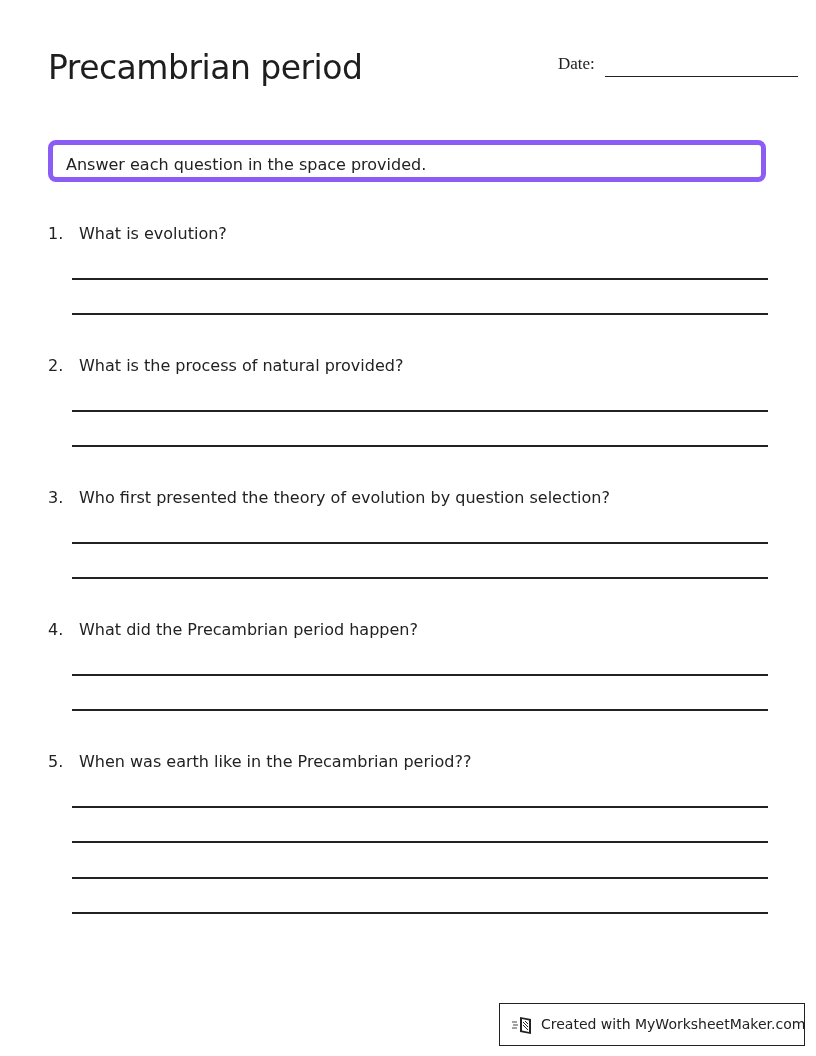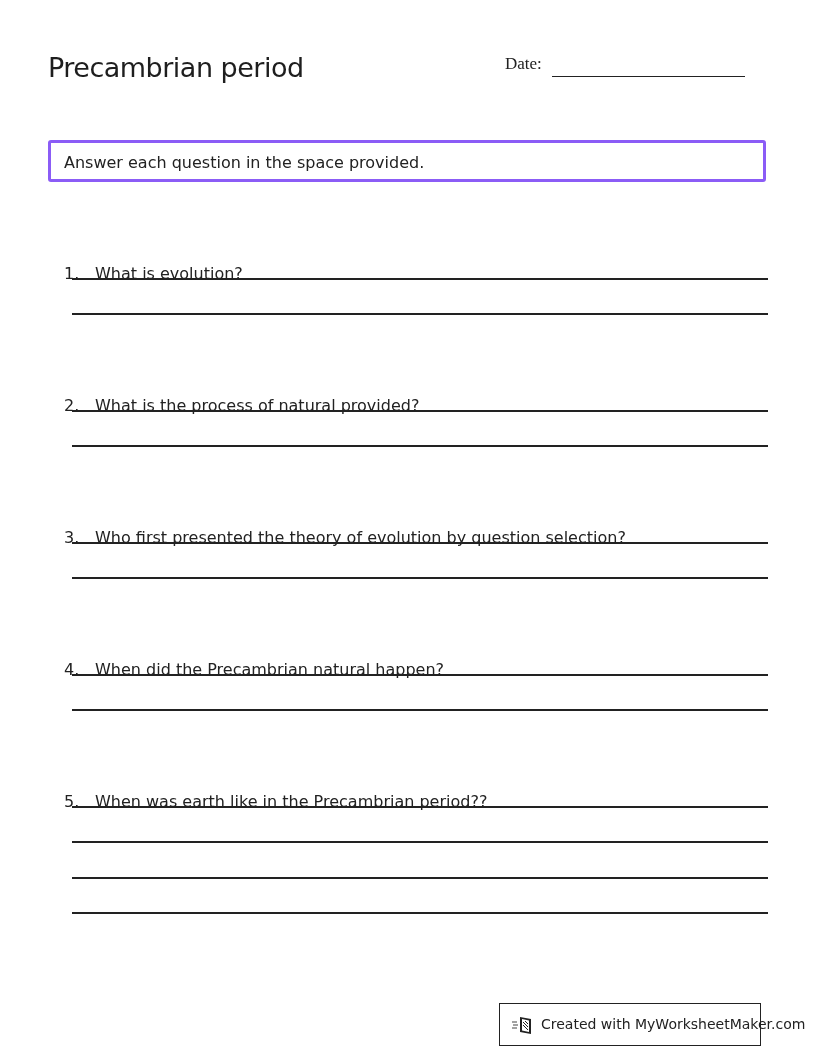--- a/index.html
+++ b/index.html
@@ -1,31 +1,31 @@
 <!DOCTYPE html>
 <html><head>
 <meta charset="utf-8">
 <style>
   html, body { margin: 0; padding: 0; background: #ffffff; }
   body { width: 816px; height: 1056px; position: relative; overflow: hidden;
          font-family: "DejaVu Sans", sans-serif; color: #222; }
-  .title { position: absolute; left: 48px; top: 48px; font-size: 27px; font-weight: normal;
+  .title { position: absolute; left: 48px; top: 48px; font-size: 33px; font-weight: normal;
            letter-spacing: -0.5px; color: #1e1e1e; margin: 0; line-height: 40px; }
-  .date-wrap { position: absolute; left: 505px; top: 54px; width: 240px; height: 26px; }
+  .date-wrap { position: absolute; left: 558px; top: 54px; width: 240px; height: 26px; }
   .date-label { position: absolute; left: 0; top: 0; font-family: "Liberation Serif", serif;
                 font-size: 17px; color: #222; }
   .date-line { position: absolute; left: 47px; right: 0; top: 22px; border-bottom: 1px solid #222; height: 0; }
   .instructions { position: absolute; left: 48px; top: 140px; width: 718px; height: 42px;
-                  border: 3px solid #8b5cf6; border-radius: 3px; box-sizing: border-box; }
+                  border: 5px solid #8b5cf6; border-radius: 8px; box-sizing: border-box; }
   .instructions span { position: absolute; left: 13px; top: 10px; font-size: 16px; color: #222; }
   .question { position: absolute; left: 48px; width: 720px; }
-  .q-text { position: absolute; left: 16px; top: 0; font-size: 16px; color: #222; white-space: nowrap; margin-top: 40px; }
+  .q-text { position: absolute; left: 0; top: 0; font-size: 16px; color: #222; white-space: nowrap; }
   .q-num { display: inline-block; width: 31px; }
   .answer-line { position: absolute; left: 24px; width: 696px; height: 0; border-top: 2px solid #222; }
-  .footer { position: absolute; left: 499px; top: 1003px; width: 262px; height: 43px;
+  .footer { position: absolute; left: 499px; top: 1003px; width: 306px; height: 43px;
             border: 1px solid #222; box-sizing: border-box; }
   .footer-icon { position: absolute; left: 12px; top: 11px; width: 22px; height: 20px; }
   .footer-text { position: absolute; left: 41px; top: 12px; font-size: 14px; color: #222; white-space: nowrap; }
 </style>
 </head>
 <body>
 
 <h1 class="title">Precambrian period</h1>
 
 <div class="date-wrap">
@@ -56,21 +56,21 @@
 <div class="question" style="top:488px;">
   <div class="q-text">
     <span class="q-num">3.</span><span>Who first presented the theory of evolution by question selection?</span>
   </div>
   <div class="answer-line" style="top:54px;"></div>
   <div class="answer-line" style="top:89px;"></div>
 </div>
 
 <div class="question" style="top:620px;">
   <div class="q-text">
-    <span class="q-num">4.</span><span>When did the Precambrian natural happen?</span>
+    <span class="q-num">4.</span><span>What did the Precambrian period happen?</span>
   </div>
   <div class="answer-line" style="top:54px;"></div>
   <div class="answer-line" style="top:89px;"></div>
 </div>
 
 <div class="question" style="top:752px;">
   <div class="q-text">
     <span class="q-num">5.</span><span>When was earth like in the Precambrian period??</span>
   </div>
   <div class="answer-line" style="top:54px;"></div>

